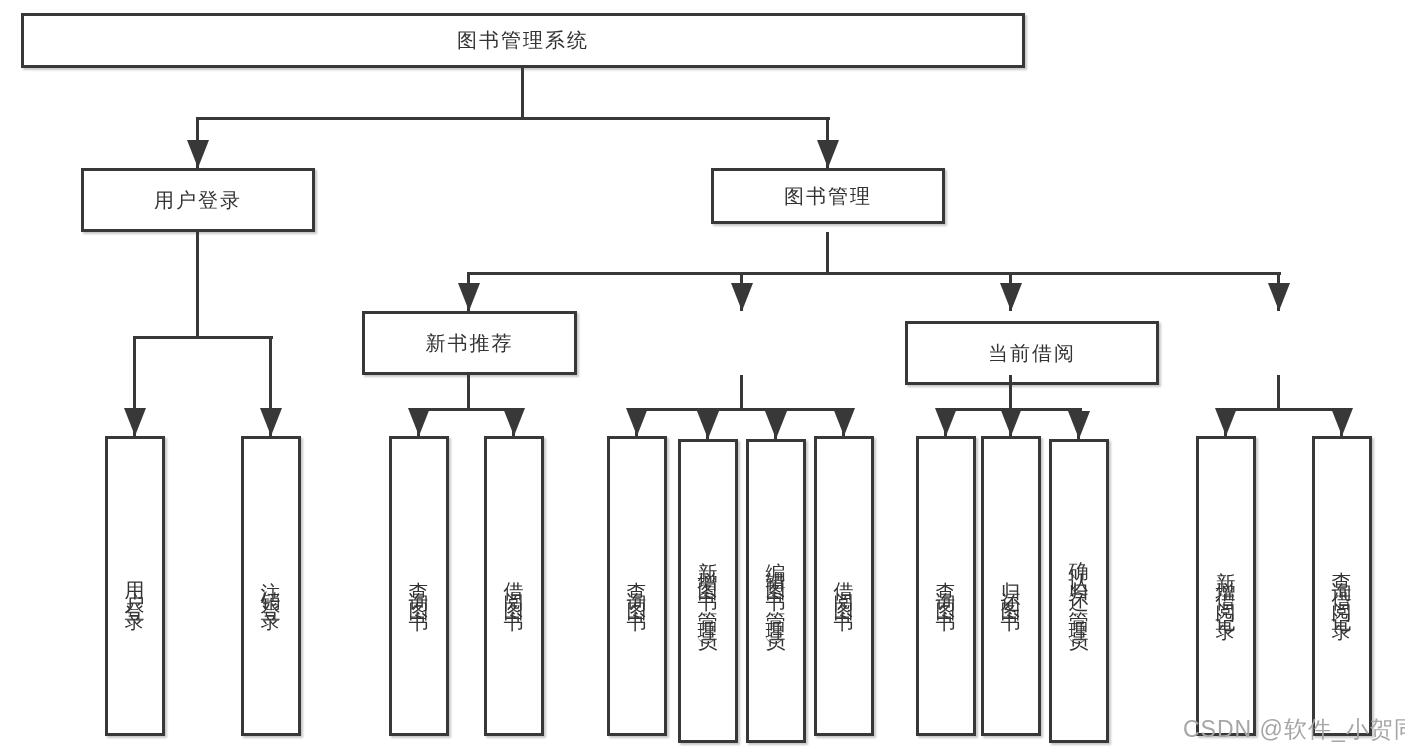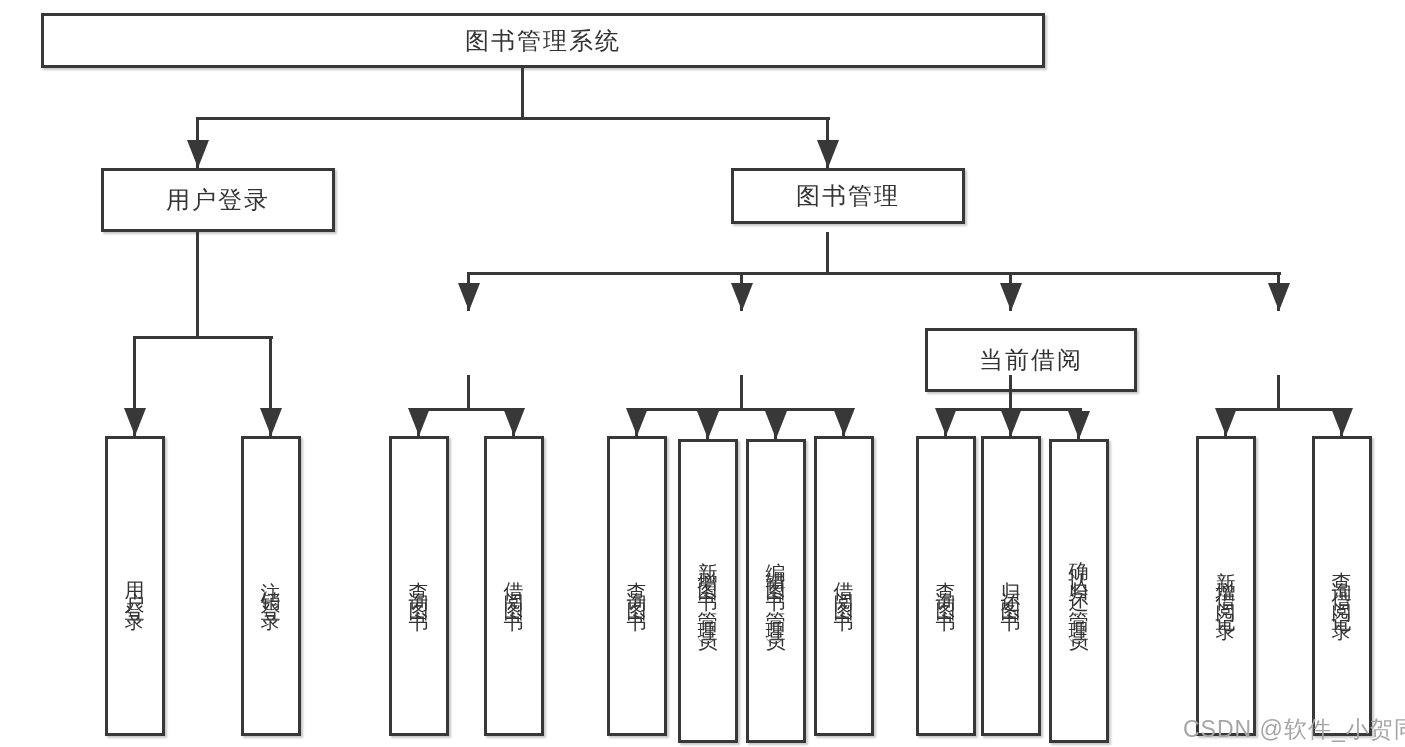--- a/index.html
+++ b/index.html
@@ -10,23 +10,22 @@
     font-family:"Liberation Sans","DejaVu Sans",sans-serif;
     overflow:hidden;
   }
   
   .hbox{
     position:absolute;
     box-sizing:border-box;
     border:3px solid var(--line,#383838);
     background:var(--box-fill,#fff);
     display:flex;align-items:center;justify-content:center;
-    font-size:24px;letter-spacing:2px;color:var(--text,#333);
+    font-size:20px;letter-spacing:2px;color:var(--text,#333);
     box-shadow:2px 2px 2px rgba(0,0,0,0.22);
-    margin-left:20px;
   }
   .vbox{
     position:absolute;
     box-sizing:border-box;
     width:60px;
     border:3px solid var(--line,#383838);
     background:var(--box-fill,#fff);
     display:flex;align-items:center;justify-content:center;
     box-shadow:2px 2px 2px rgba(0,0,0,0.22);
   }
@@ -88,21 +87,24 @@
   <div class="hl" style="left:467px;top:272px;width:814px"></div>
   <div class="vl" style="left:467px;top:272px;height:39px"></div>
   <div class="vl" style="left:740px;top:272px;height:39px"></div>
   <div class="vl" style="left:1009px;top:272px;height:39px"></div>
   <div class="vl" style="left:1277px;top:272px;height:39px"></div>
   <div class="arw" style="left:458px;top:283px"></div>
   <div class="arw" style="left:731px;top:283px"></div>
   <div class="arw" style="left:1000px;top:283px"></div>
   <div class="arw" style="left:1268px;top:283px"></div>
 
-  <div class="hbox" style="left:905px;top:328px;width:212px;height:64px">
+  <div class="hbox" style="left:362px;top:311px;width:215px;height:64px">
+    <span>新书推荐</span>
+  </div>
+  <div class="hbox" style="left:905px;top:321px;width:254px;height:64px">
     <span>当前借阅</span>
   </div>
 
   <div class="vl" style="left:467px;top:375px;height:33px"></div>
   <div class="hl" style="left:417px;top:408px;width:99px"></div>
   <div class="vl" style="left:417px;top:408px;height:28px"></div>
   <div class="vl" style="left:512px;top:408px;height:28px"></div>
   <div class="arw" style="left:408px;top:408px"></div>
   <div class="arw" style="left:503px;top:408px"></div>
 

